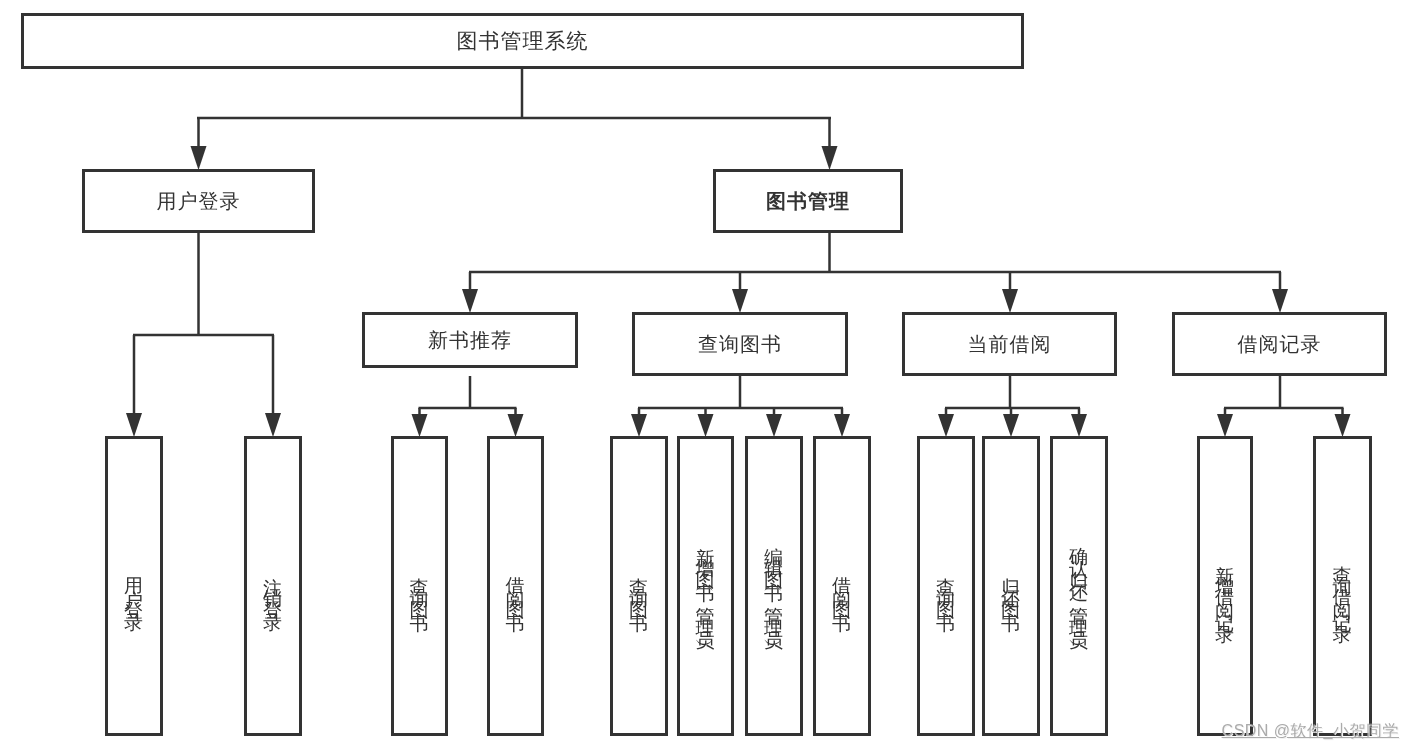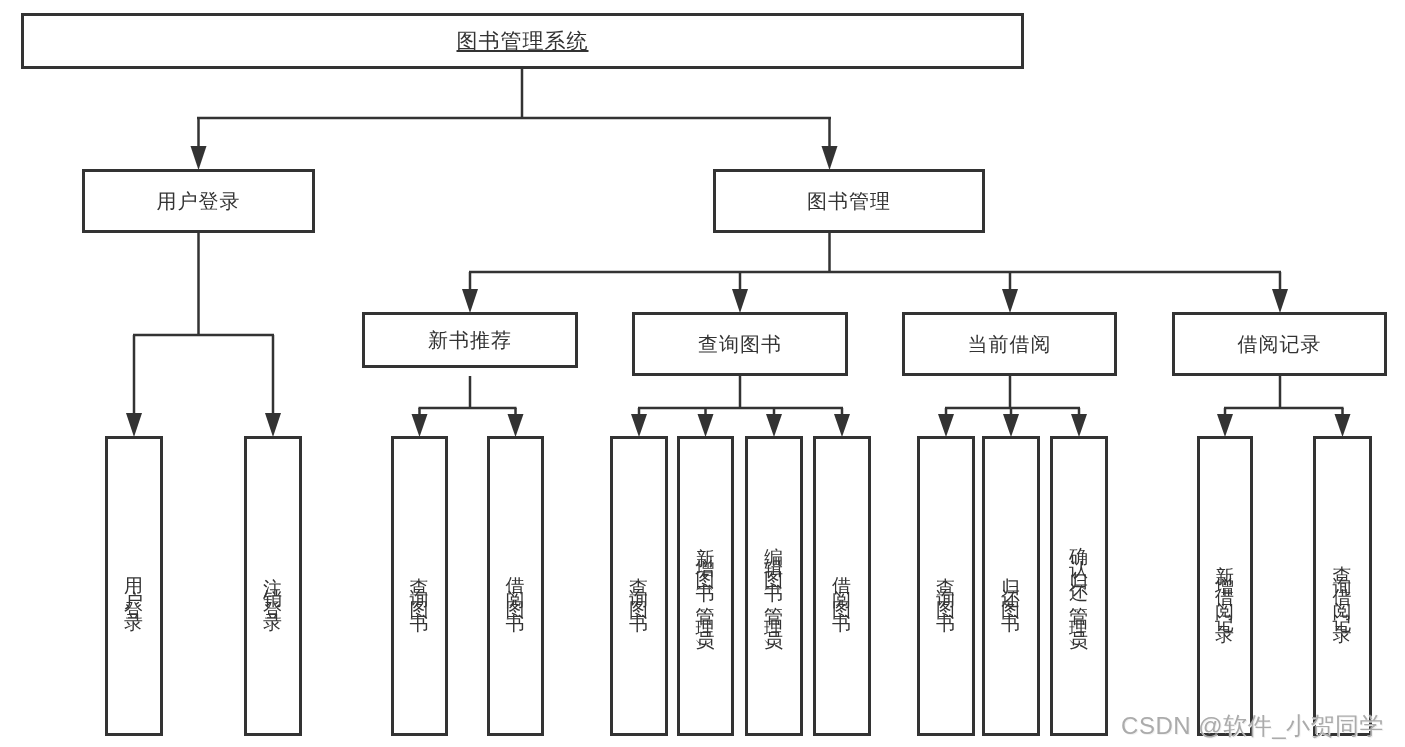--- a/index.html
+++ b/index.html
@@ -41,27 +41,28 @@
   .vnode span {
     writing-mode: vertical-rl;
     text-orientation: mixed;
     font-size: 19px;
     line-height: 1;
     letter-spacing: 12px;
     white-space: nowrap;
   }
   .watermark {
     position: absolute;
-    right: 21px;
+    right: 6px;
     bottom: 5px;
-    font-size: 24px;
+    font-size: 16px;
     color: #ababab;
     letter-spacing: 0.5px;
     text-shadow: 1px 1px 0 #f2f2f2;
     pointer-events: none;
+    text-decoration: underline;
   }
 </style>
 </head>
 <body>
 
 <div class="canvas">
 
   <svg class="connectors" viewBox="0 0 1405 747" aria-hidden="true">
 
     <g>
@@ -131,28 +132,28 @@
     <g>
       <path d="M1280 376 V408"></path>
       <path d="M1224 408 H1343.5"></path>
       <path d="M1225 408 V415"></path>
       <polygon points="1217,414 1233,414 1225,437"></polygon>
       <path d="M1342.5 408 V415"></path>
       <polygon points="1334.5,414 1350.5,414 1342.5,437"></polygon>
     </g>
   </svg>
 
-  <div class="node hnode root-node" style="left:21px; top:13px; width:1003px; height:56px;text-decoration:underline;">
+  <div class="node hnode root-node" style="left:21px; top:13px; width:1003px; height:56px;">
     <span>图书管理系统</span>
   </div>
 
   <div class="node hnode" style="left:82px; top:169px; width:233px; height:64px;">
     <span>用户登录</span>
   </div>
-  <div class="node hnode" style="left:713px; top:169px; width:272px; height:64px;">
+  <div class="node hnode" style="left:713px; top:169px; width:190px; height:64px;font-weight:bold;">
     <span>图书管理</span>
   </div>
 
   <div class="node hnode" style="left:362px; top:312px; width:216px; height:56px;">
     <span>新书推荐</span>
   </div>
   <div class="node hnode" style="left:632px; top:312px; width:216px; height:64px;">
     <span>查询图书</span>
   </div>
   <div class="node hnode" style="left:1172px; top:312px; width:215px; height:64px;">

